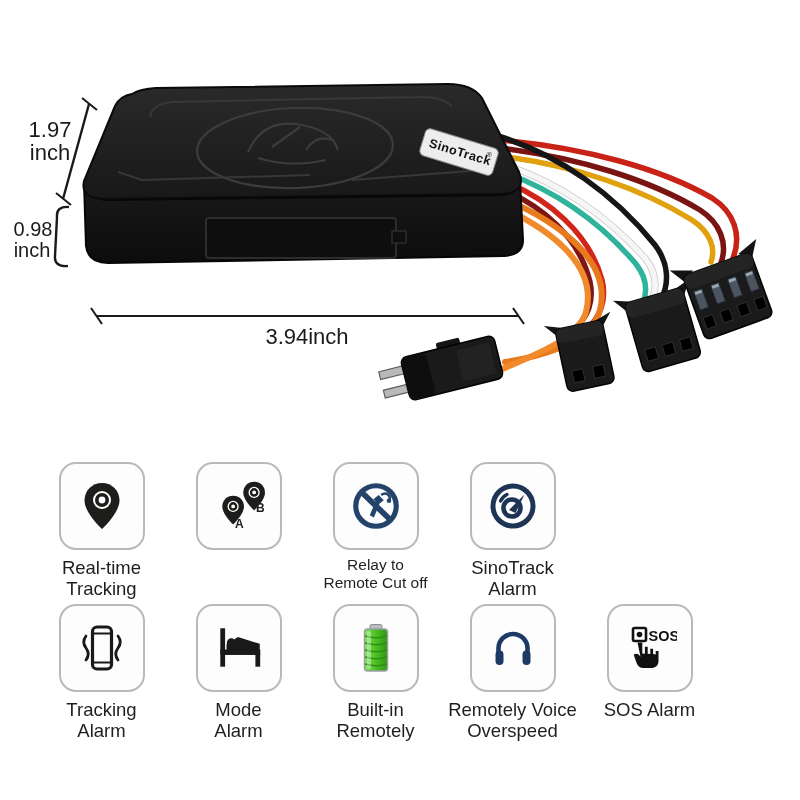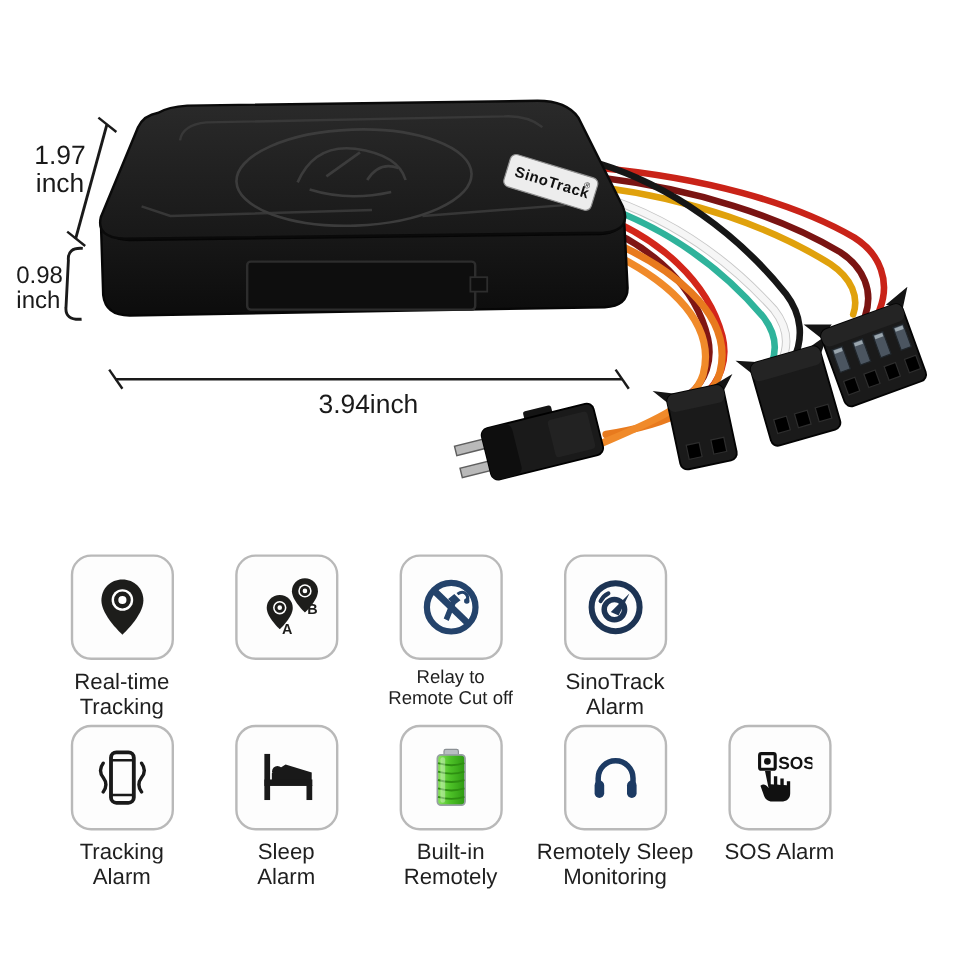--- a/index.html
+++ b/index.html
@@ -234,21 +234,21 @@
     <div class="icon-box">
       <svg width="54" height="54" viewBox="0 0 52 52" fill="#191919">
         <rect x="8" y="7" width="4.6" height="37"></rect>
         <circle cx="18.5" cy="21" r="4.3"></circle>
         <path d="M14,28 L14,22.5 L25,15.5 L46,22 L46,28 Z"></path>
         <rect x="8" y="27.5" width="38.5" height="5.2"></rect>
         <rect x="41.8" y="32" width="4.6" height="12"></rect>
       </svg>
     </div>
     <div class="feature-label">
-      <span>Sleep</span>
+      <span>Mode</span>
         <span>Alarm</span>
     </div>
   </div>
 
   <div class="feature">
     <div class="icon-box">
       <svg width="52" height="54" viewBox="0 0 52 54">
         <defs>
           <linearGradient id="batt" x1="0" y1="0" x2="1" y2="0">
             <stop offset="0" stop-color="#8ae65c"></stop>
@@ -276,22 +276,22 @@
 
   <div class="feature">
     <div class="icon-box">
       <svg width="52" height="52" viewBox="0 0 52 52">
         <path d="M11.5,32 v-5.5 a14.5,14.5 0 0 1 29,0 V32" fill="none" stroke="#1c3a63" stroke-width="4.6" stroke-linecap="round"></path>
         <rect x="8.5" y="28.5" width="8" height="14.5" rx="4" fill="#1c3a63"></rect>
         <rect x="35.5" y="28.5" width="8" height="14.5" rx="4" fill="#1c3a63"></rect>
       </svg>
     </div>
     <div class="feature-label">
-      <span>Remotely Sleep</span>
-        <span>Monitoring</span>
+      <span>Remotely Voice</span>
+        <span>Overspeed</span>
     </div>
   </div>
 
   <div class="feature">
     <div class="icon-box">
       <svg width="54" height="54" viewBox="0 0 54 54">
         <rect x="10" y="7" width="13" height="13" rx="1.5" fill="none" stroke="#111" stroke-width="2.6"></rect>
         <circle cx="16.5" cy="13.5" r="2.8" fill="#111"></circle>
         <text x="25.5" y="19.5" font-size="14.5" font-weight="bold" fill="#111" font-family="Liberation Sans, sans-serif">SOS</text>
         <path d="M14.5,21.5 h4.8 v11 l2.6,0.3 v-7 h2.8 v7 l2.6,0.3 v-5.4 h2.8 v5.4 l2.6,0.3 v-3.4 h2.8 v10 c0,4.6 -3,7 -7.6,7 h-7.4 c-3.6,0 -5.9,-2 -6.9,-5 l-2.9,-8.3 c2.2,-1.6 4.7,-0.9 6.1,1.1 l0.7,1 Z" fill="#111"></path>

